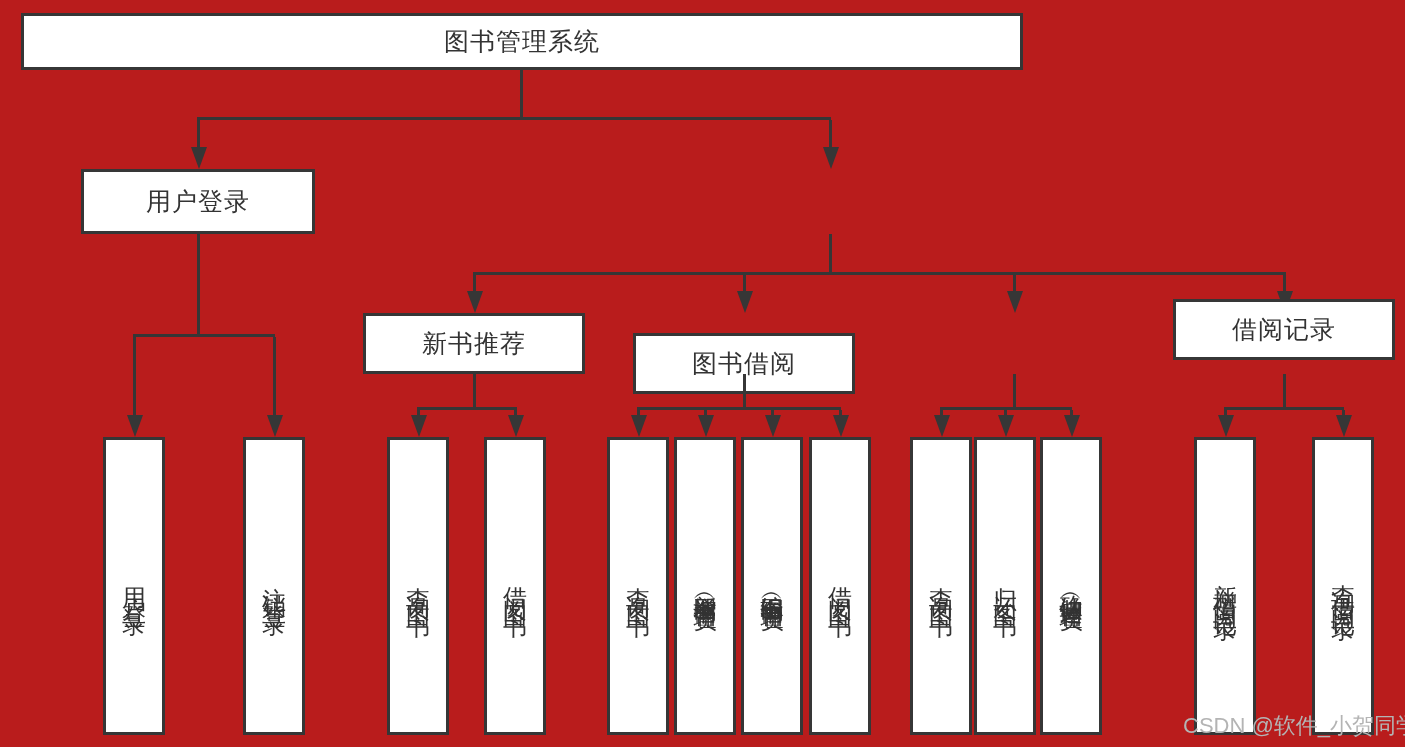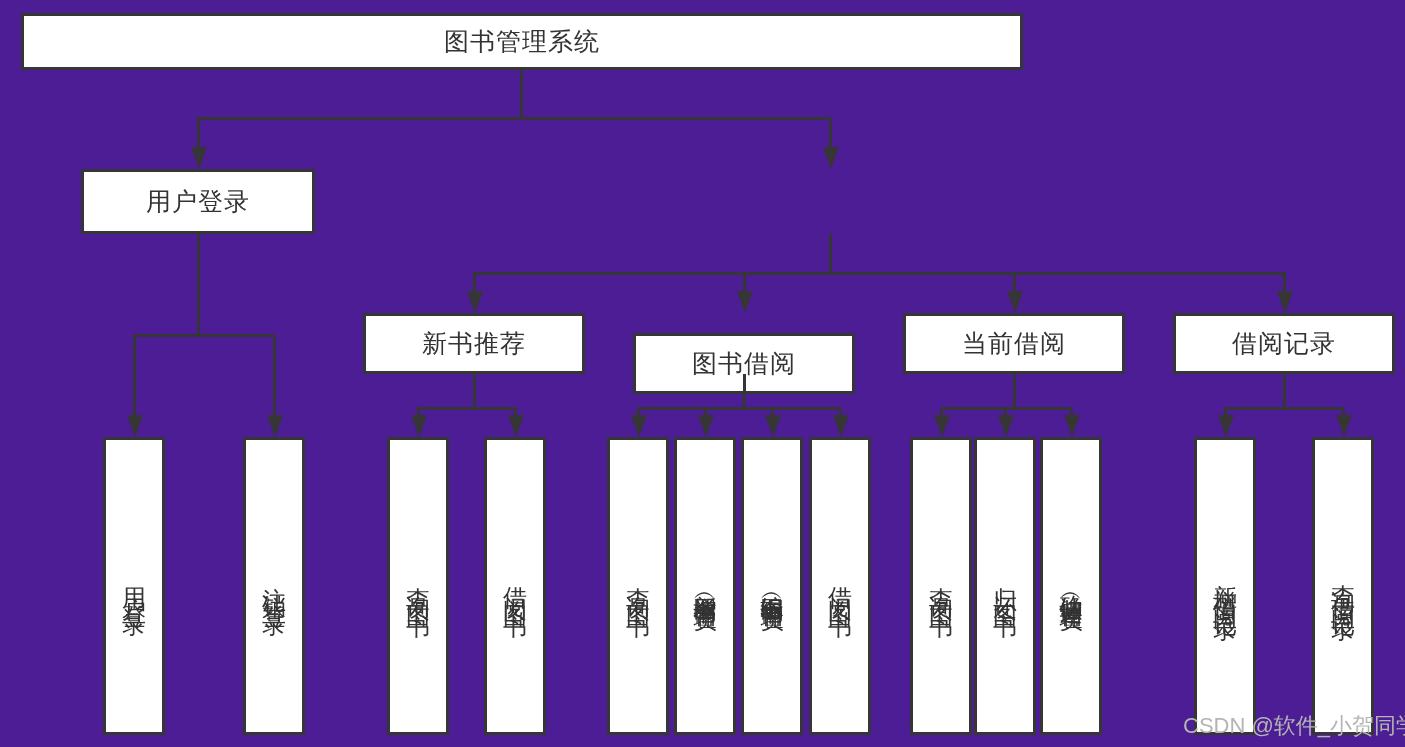--- a/index.html
+++ b/index.html
@@ -1,19 +1,19 @@
 <!DOCTYPE html>
 <html><head>
 <meta charset="utf-8">
 <style>
   html,body{margin:0;padding:0;background:#ffffff;}
   #canvas{
     position:relative;
     width:1405px;height:747px;
-    background:#4c1d95;
+    background:#b91c1c;
     font-family:"Liberation Sans","DejaVu Sans",sans-serif;
     color:#333333;
     overflow:hidden;
   }
   
   .node{
     position:absolute;
     box-sizing:border-box;
     border:3px solid #363636;
     background:#ffffff;
@@ -99,24 +99,21 @@
   <div class="arrow" style="left:743px;top:275px;height:16px;"></div>
   <div class="arrow" style="left:1013px;top:275px;height:16px;"></div>
   <div class="arrow" style="left:1283px;top:275px;height:16px;"></div>
 
   <div class="node" style="left:363px;top:313px;width:222px;height:61px;">
     <span class="hlabel">新书推荐</span>
   </div>
   <div class="node" style="left:633px;top:313px;width:222px;height:61px;margin-top:20px;">
     <span class="hlabel">图书借阅</span>
   </div>
-  <div class="node" style="left:903px;top:313px;width:222px;height:61px;">
-    <span class="hlabel">当前借阅</span>
-  </div>
-  <div class="node" style="left:1173px;top:313px;width:222px;height:61px;justify-content:center;">
+  <div class="node" style="left:1173px;top:299px;width:222px;height:61px;justify-content:center;">
     <span class="hlabel">借阅记录</span>
   </div>
 
   <div class="vl" style="left:473px;top:374px;height:36px;"></div>
   <div class="vl" style="left:743px;top:374px;height:36px;"></div>
   <div class="vl" style="left:1013px;top:374px;height:36px;"></div>
   <div class="vl" style="left:1283px;top:374px;height:36px;"></div>
 
   <div class="hl" style="left:417px;top:407px;width:100px;"></div>
   <div class="hl" style="left:637px;top:407px;width:204px;"></div>

